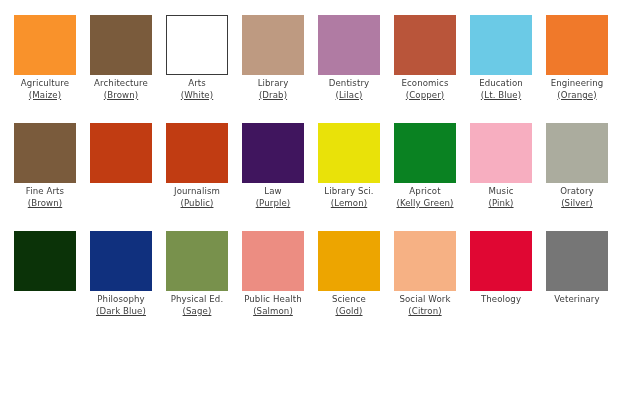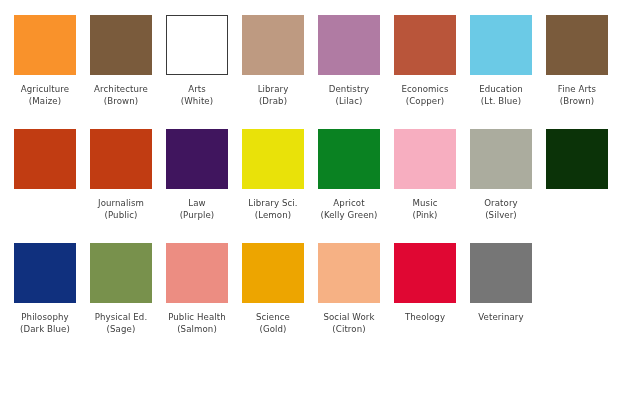--- a/index.html
+++ b/index.html
@@ -42,35 +42,36 @@
     height: 60px;
     box-sizing: border-box;
     display: block;
   }
 
   .chip.outlined {
     border: 1px solid #3a3a3a;
   }
 
   .caption {
-    margin-top: 9px;
+    margin-top: 3px;
     text-align: center;
     font-size: 8.6px;
     line-height: 11.6px;
     letter-spacing: 0.1px;
     color: #3d3d3d;
     white-space: nowrap;
   }
 
   .caption .name {
     display: block;
   }
 
   .caption .color {
     display: block;
+    text-decoration: underline;
   }
 </style>
 </head>
 <body>
 
 <div id="chart">
   <div class="swatch-grid">
       <div class="cell">
         <div class="chip" style="background-color: rgb(249, 146, 43);"></div>
         <div class="caption">
@@ -114,20 +115,27 @@
         </div>
       </div>
       <div class="cell">
         <div class="chip" style="background-color: rgb(107, 202, 230);"></div>
         <div class="caption">
           <span class="name">Education</span>
           <span class="color">(Lt. Blue)</span>
         </div>
       </div>
       <div class="cell">
+        <div class="chip" style="background-color: rgb(240, 121, 42);"></div>
+        <div class="caption">
+          <span class="name">Engineering</span>
+          <span class="color">(Orange)</span>
+        </div>
+      </div>
+      <div class="cell">
         <div class="chip" style="background-color: rgb(122, 91, 60);"></div>
         <div class="caption">
           <span class="name">Fine Arts</span>
           <span class="color">(Brown)</span>
         </div>
       </div>
       <div class="cell">
         <div class="chip" style="background-color: rgb(193, 60, 18);"></div>
       </div>
       <div class="cell">

